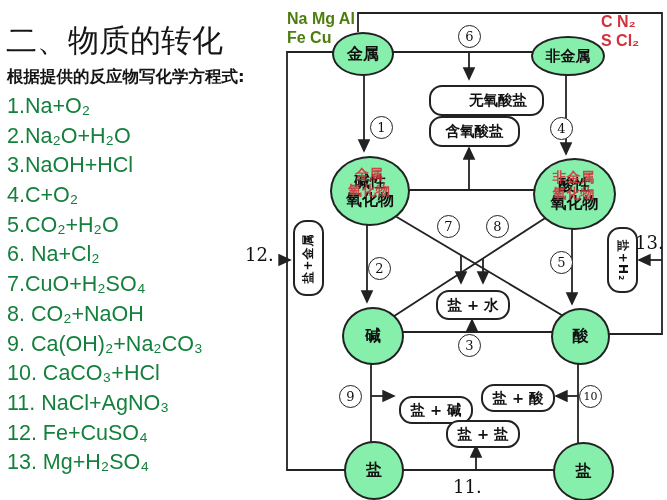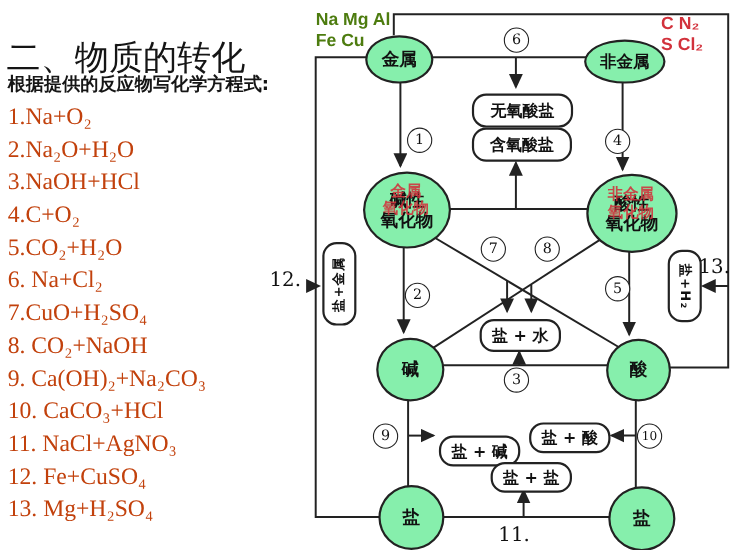--- a/index.html
+++ b/index.html
@@ -1,24 +1,24 @@
 <!DOCTYPE html>
 <html><head>
 <meta charset="utf-8">
 <style>
   html,body{margin:0;padding:0;background:#ffffff;}
   #slide{position:relative;width:667px;height:500px;background:#ffffff;overflow:hidden;
          font-family:"DejaVu Sans",sans-serif;color:#151515;}
   
-  .title{position:absolute;left:6px;top:32px;font-family:Liberation Mono, monospace;
+  .title{position:absolute;left:6px;top:20px;font-family:Liberation Mono, monospace;
          font-size:31px;font-weight:400;white-space:nowrap;}
   .subtitle{position:absolute;left:7px;top:66px;font-size:16.5px;font-weight:700;white-space:nowrap;}
   .rx-list{position:absolute;left:7px;top:92px;width:270px;}
   .rx-item{display:block;height:29.7px;line-height:29.7px;font-size:21.5px;
-           font-family:Liberation Serif, serif;color:#c2410c;white-space:nowrap;}
+           font-family:Liberation Sans, sans-serif;color:#15803d;white-space:nowrap;}
   
   svg.wires{position:absolute;left:0;top:0;z-index:1;}
   .node{position:absolute;background:#86efac;border:2px solid #222;border-radius:50%;
         display:flex;align-items:center;justify-content:center;z-index:2;
         font-size:16px;font-weight:700;color:#111;text-align:center;}
   .node .stack{display:flex;flex-direction:column;line-height:1.12;font-size:16px;}
   .node .overlay{position:absolute;left:0;right:0;top:0;bottom:0;display:flex;flex-direction:column;
         align-items:center;justify-content:center;line-height:1.12;font-size:14px;
         transform:translate(-1px,-8px);opacity:.88;}
   .pill{position:absolute;background:#fff;border:2px solid #222;border-radius:13px;
@@ -150,21 +150,21 @@
   <div class="node" style="left:551px;top:308px;width:55px;height:53px;">
     <span>酸</span>
   </div>
   <div class="node" style="left:344px;top:441px;width:56px;height:55px;">
     <span>盐</span>
   </div>
   <div class="node" style="left:553px;top:442px;width:57px;height:55px;">
     <span>盐</span>
   </div>
 
-  <div class="pill" style="left:429px;top:85px;width:88px;height:27px;">
+  <div class="pill" style="left:429px;top:85px;width:88px;height:27px;padding-left:23px;">
     <span>无氧酸盐</span>
   </div>
   <div class="pill" style="left:429px;top:116px;width:87px;height:27px;">
     <span>含氧酸盐</span>
   </div>
   <div class="pill" style="left:436px;top:290px;width:70px;height:26px;">
     <span>盐 + 水</span>
   </div>
   <div class="pill" style="left:399px;top:396px;width:70px;height:24px;">
     <span>盐 + 碱</span>

